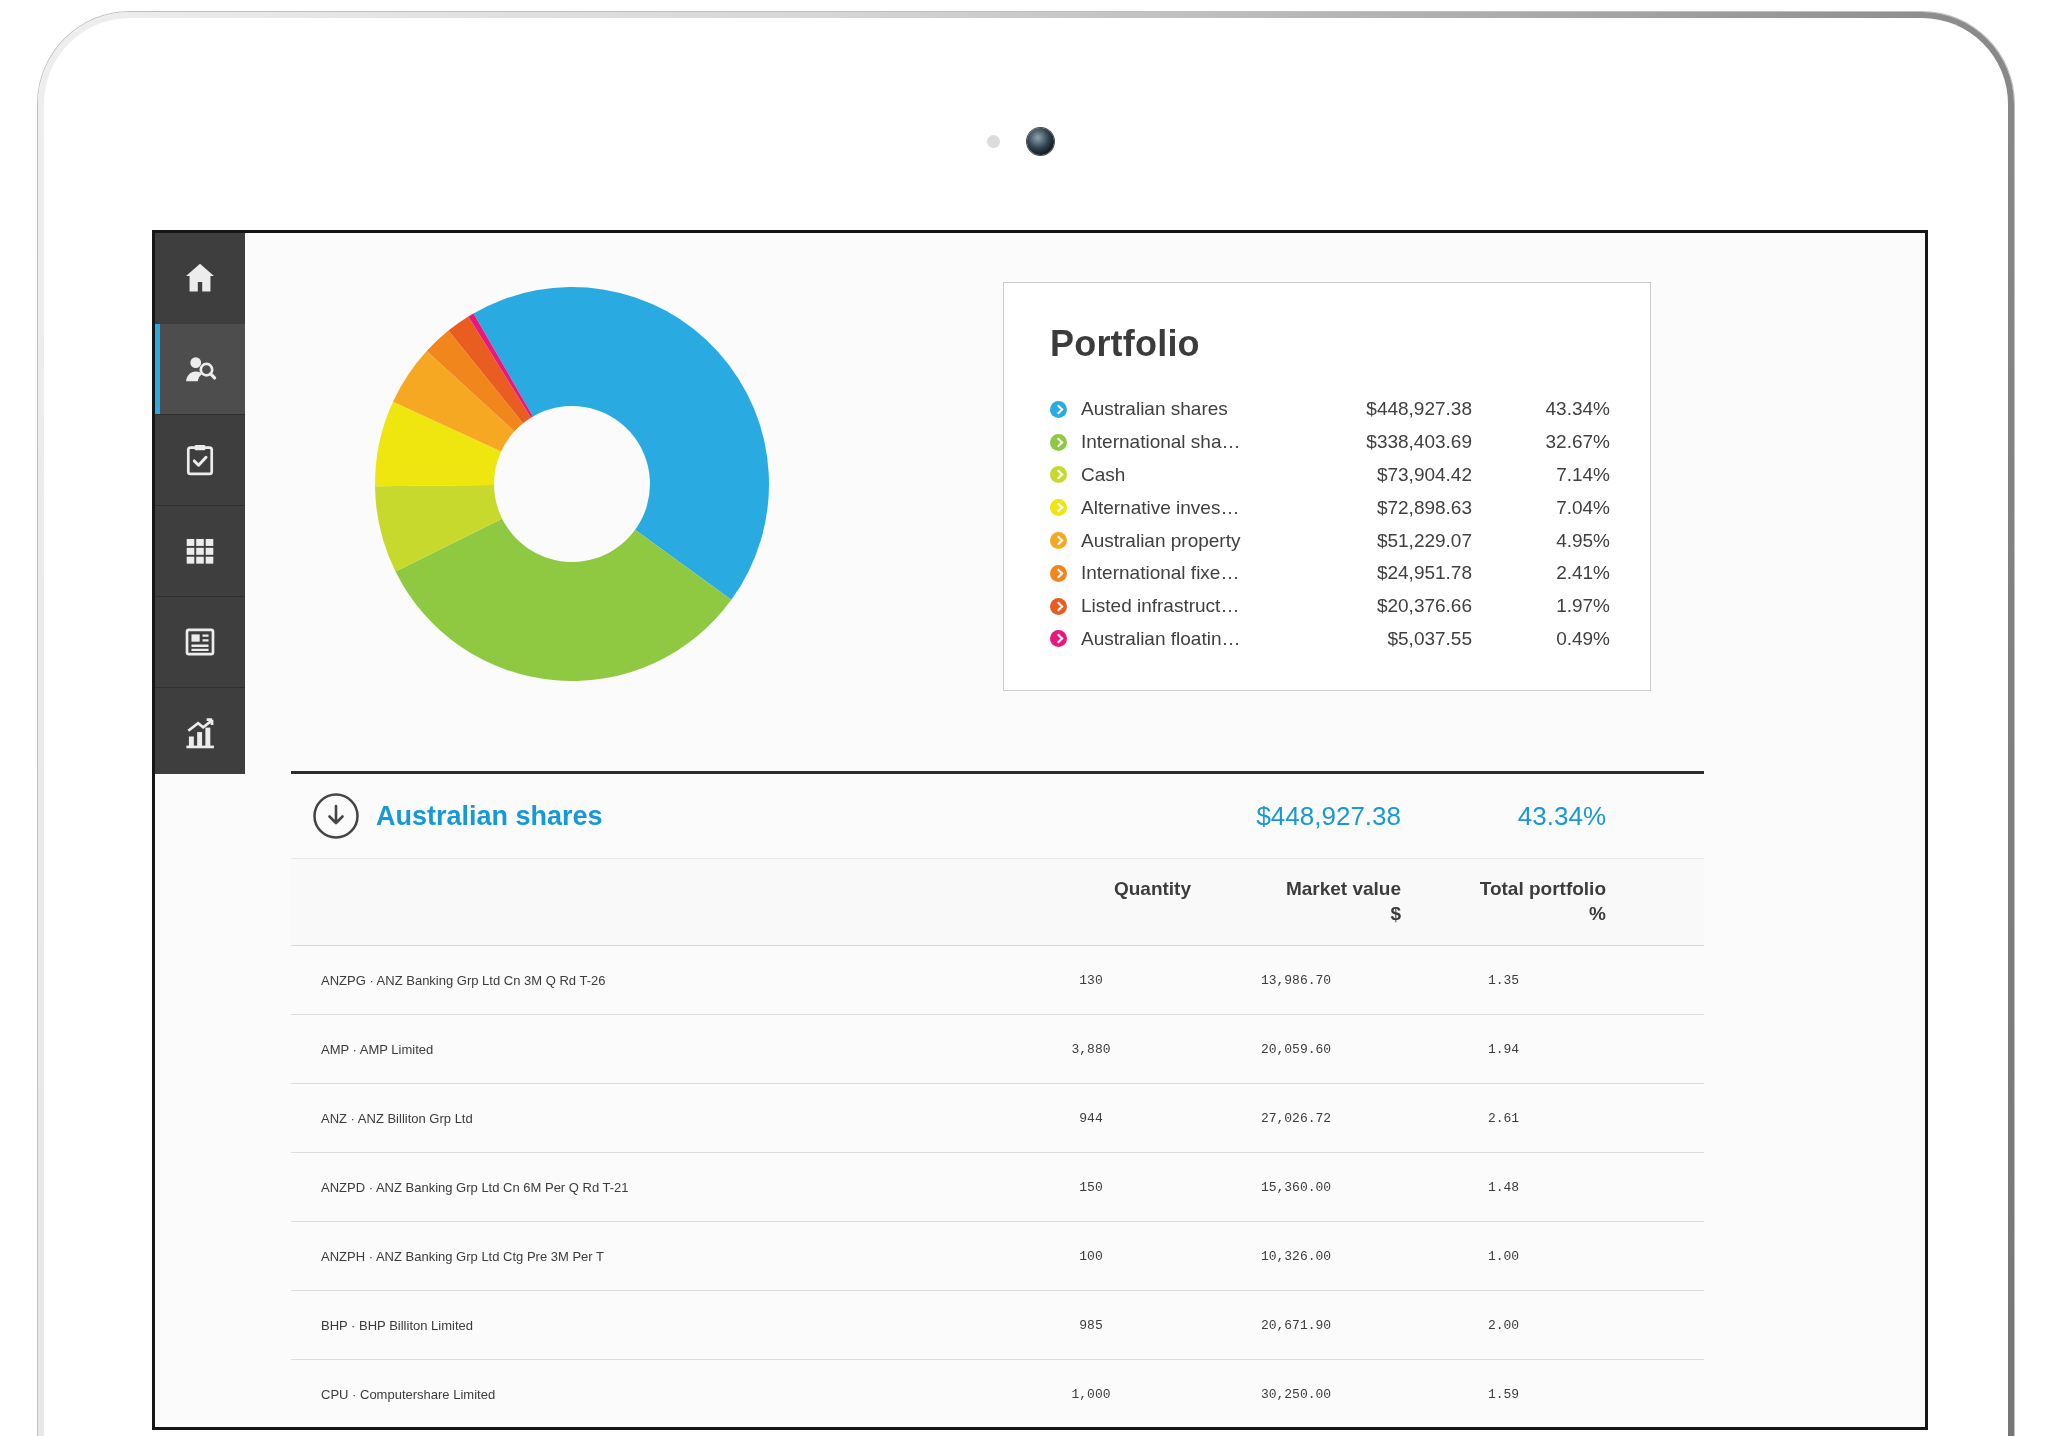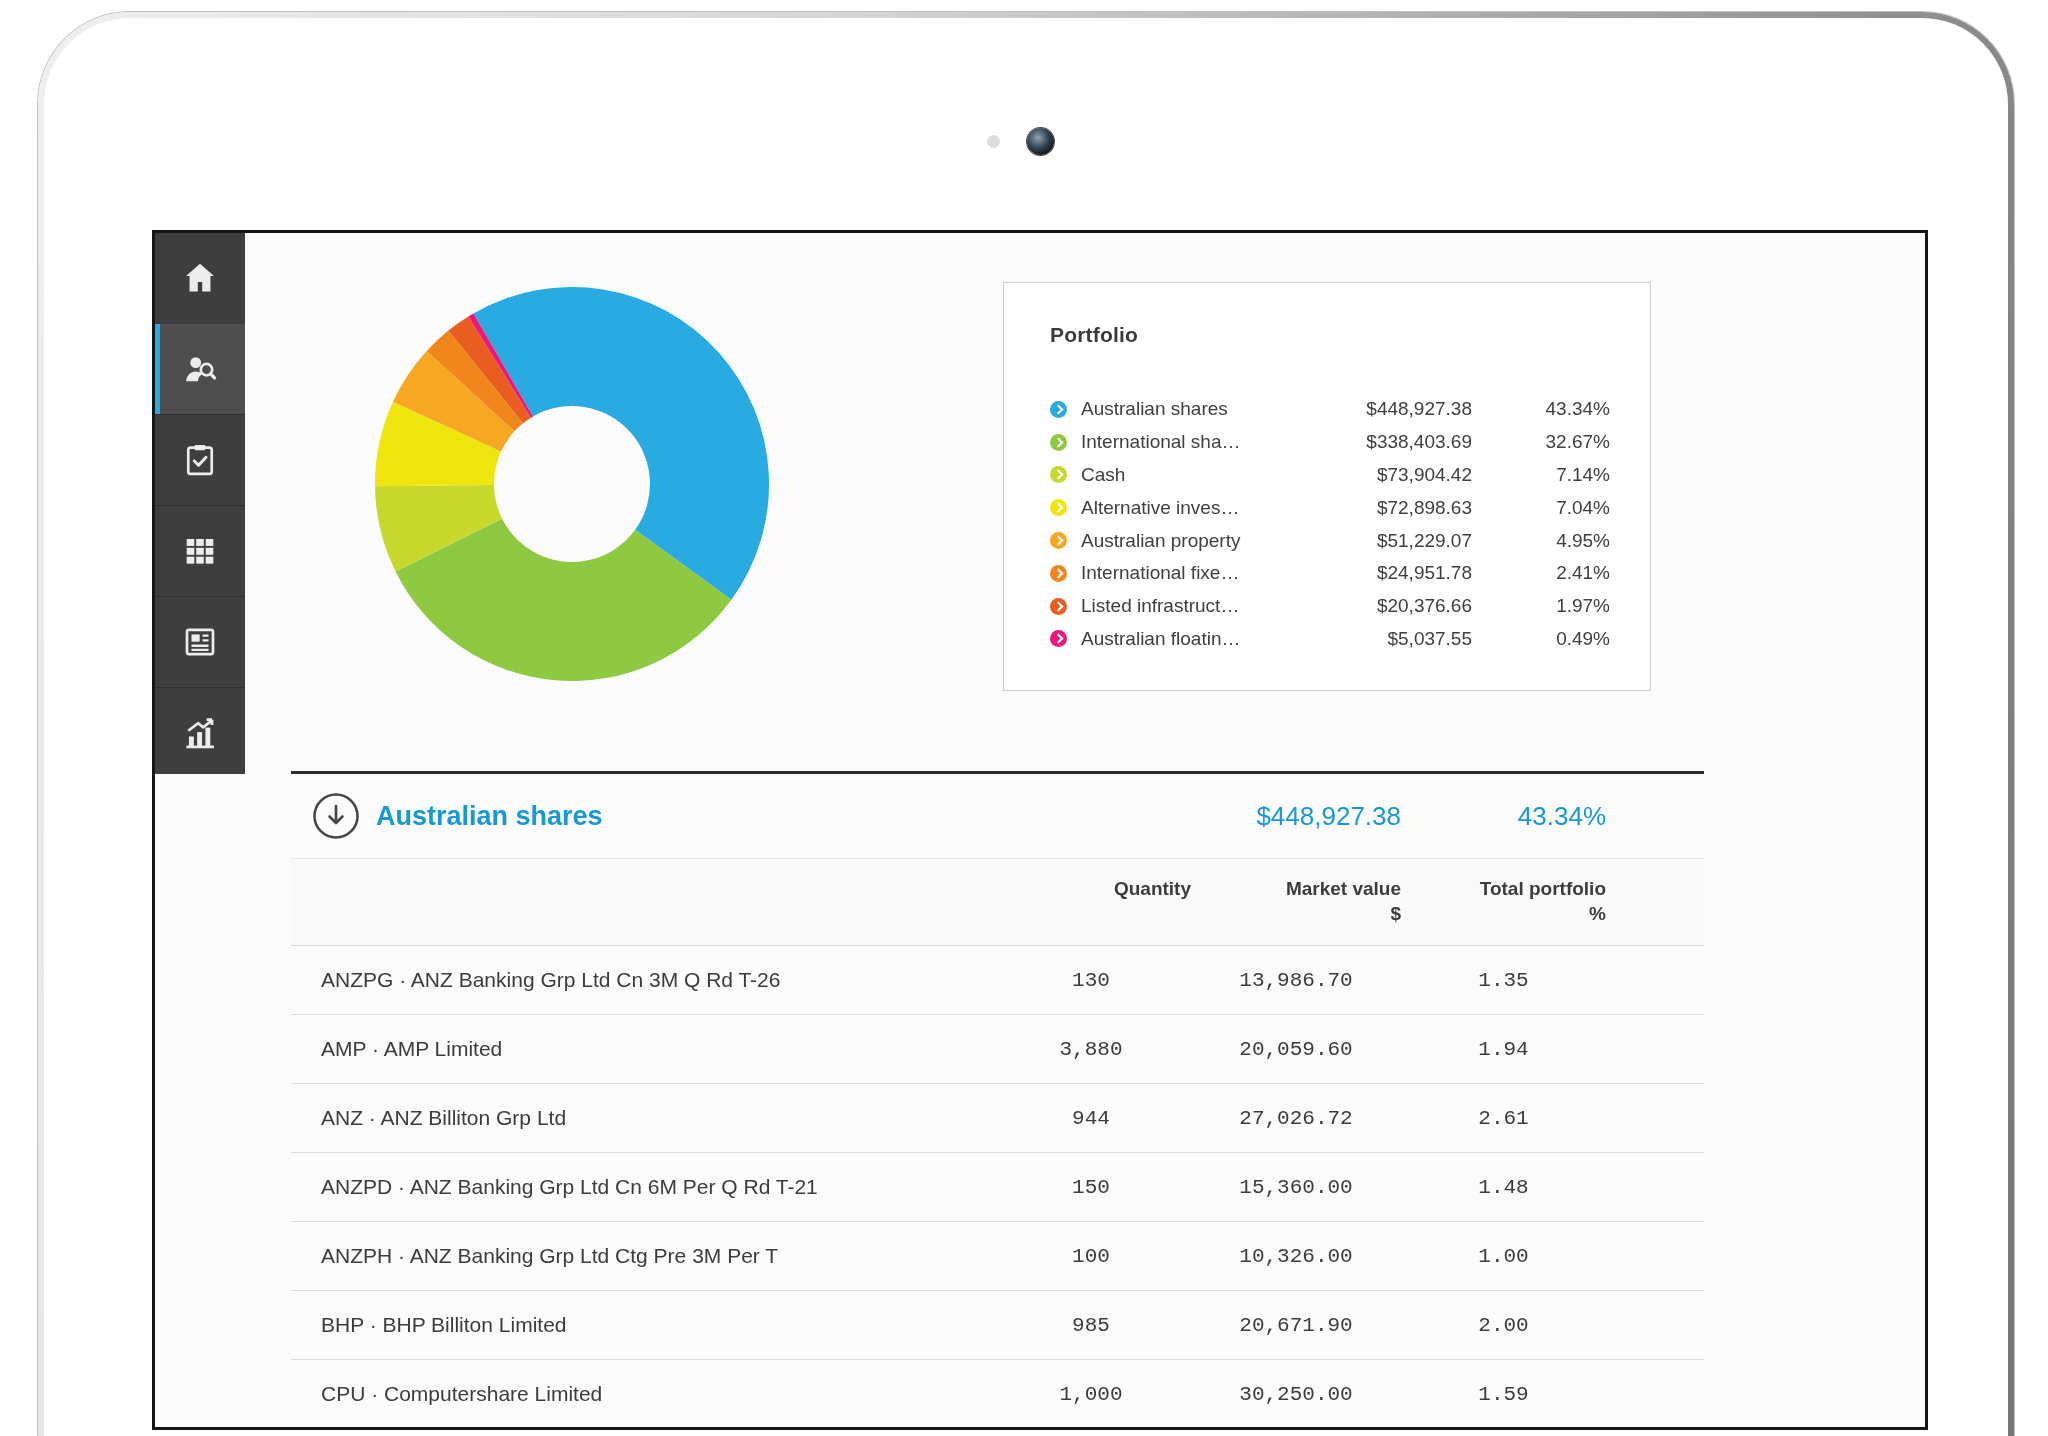--- a/index.html
+++ b/index.html
@@ -55,21 +55,21 @@
   .sb-icon svg{width:38px;height:38px;display:block;}
   
   .donut{position:absolute;left:216px;top:50px;width:402px;height:402px;}
   
   .panel{
     position:absolute;left:848px;top:49px;width:648px;height:409px;
     background:#ffffff;border:1px solid #cccccc;box-sizing:border-box;
   }
   .panel h1{
     position:absolute;left:46px;top:40px;margin:0;
-    font-size:21px;font-weight:bold;color:#3b3b3b;letter-spacing:0.2px;
+    font-size:36px;font-weight:bold;color:#3b3b3b;letter-spacing:0.2px;
   }
   .legend{position:absolute;left:46px;right:40px;top:110px;}
   .lg-row{display:flex;align-items:center;height:32.8px;font-size:19px;color:#404040;}
   .lg-dot{
     width:17px;height:17px;border-radius:50%;margin-right:14px;flex:none;position:relative;
   }
   .lg-dot::after{
     content:"";position:absolute;left:4.5px;top:5px;width:5px;height:5px;
     border-top:2px solid #fff;border-right:2px solid #fff;transform:rotate(45deg);
   }
@@ -96,21 +96,21 @@
     position:absolute;left:136px;top:625px;width:1413px;height:88px;
     padding:0 98px 16px 30px;background:#f9f9f9;
     border-top:1px solid #e8e8e8;border-bottom:1px solid #d9d9d9;
     align-items:start;
   }
   .th{text-align:right;font-weight:bold;font-size:19px;color:#3c3c3c;padding-top:17px;}
   .th div{line-height:25px;min-height:25px;}
   .rows{position:absolute;left:136px;top:713px;width:1413px;}
   .t-row{
     height:69px;padding:0 98px 0 30px;
-    border-bottom:1px solid #dcdcdc;font-size:21px;color:#3c3c3c;
+    border-bottom:1px solid #dcdcdc;font-size:13px;color:#3c3c3c;
   }
   .td.num{text-align:center;font-family:Liberation Mono, monospace;}
   .td.name{white-space:nowrap;overflow:hidden;}
 </style>
 </head>
 <body>
 
 <div class="tablet">
   <div class="bezel">
     <div class="sensor"></div>

